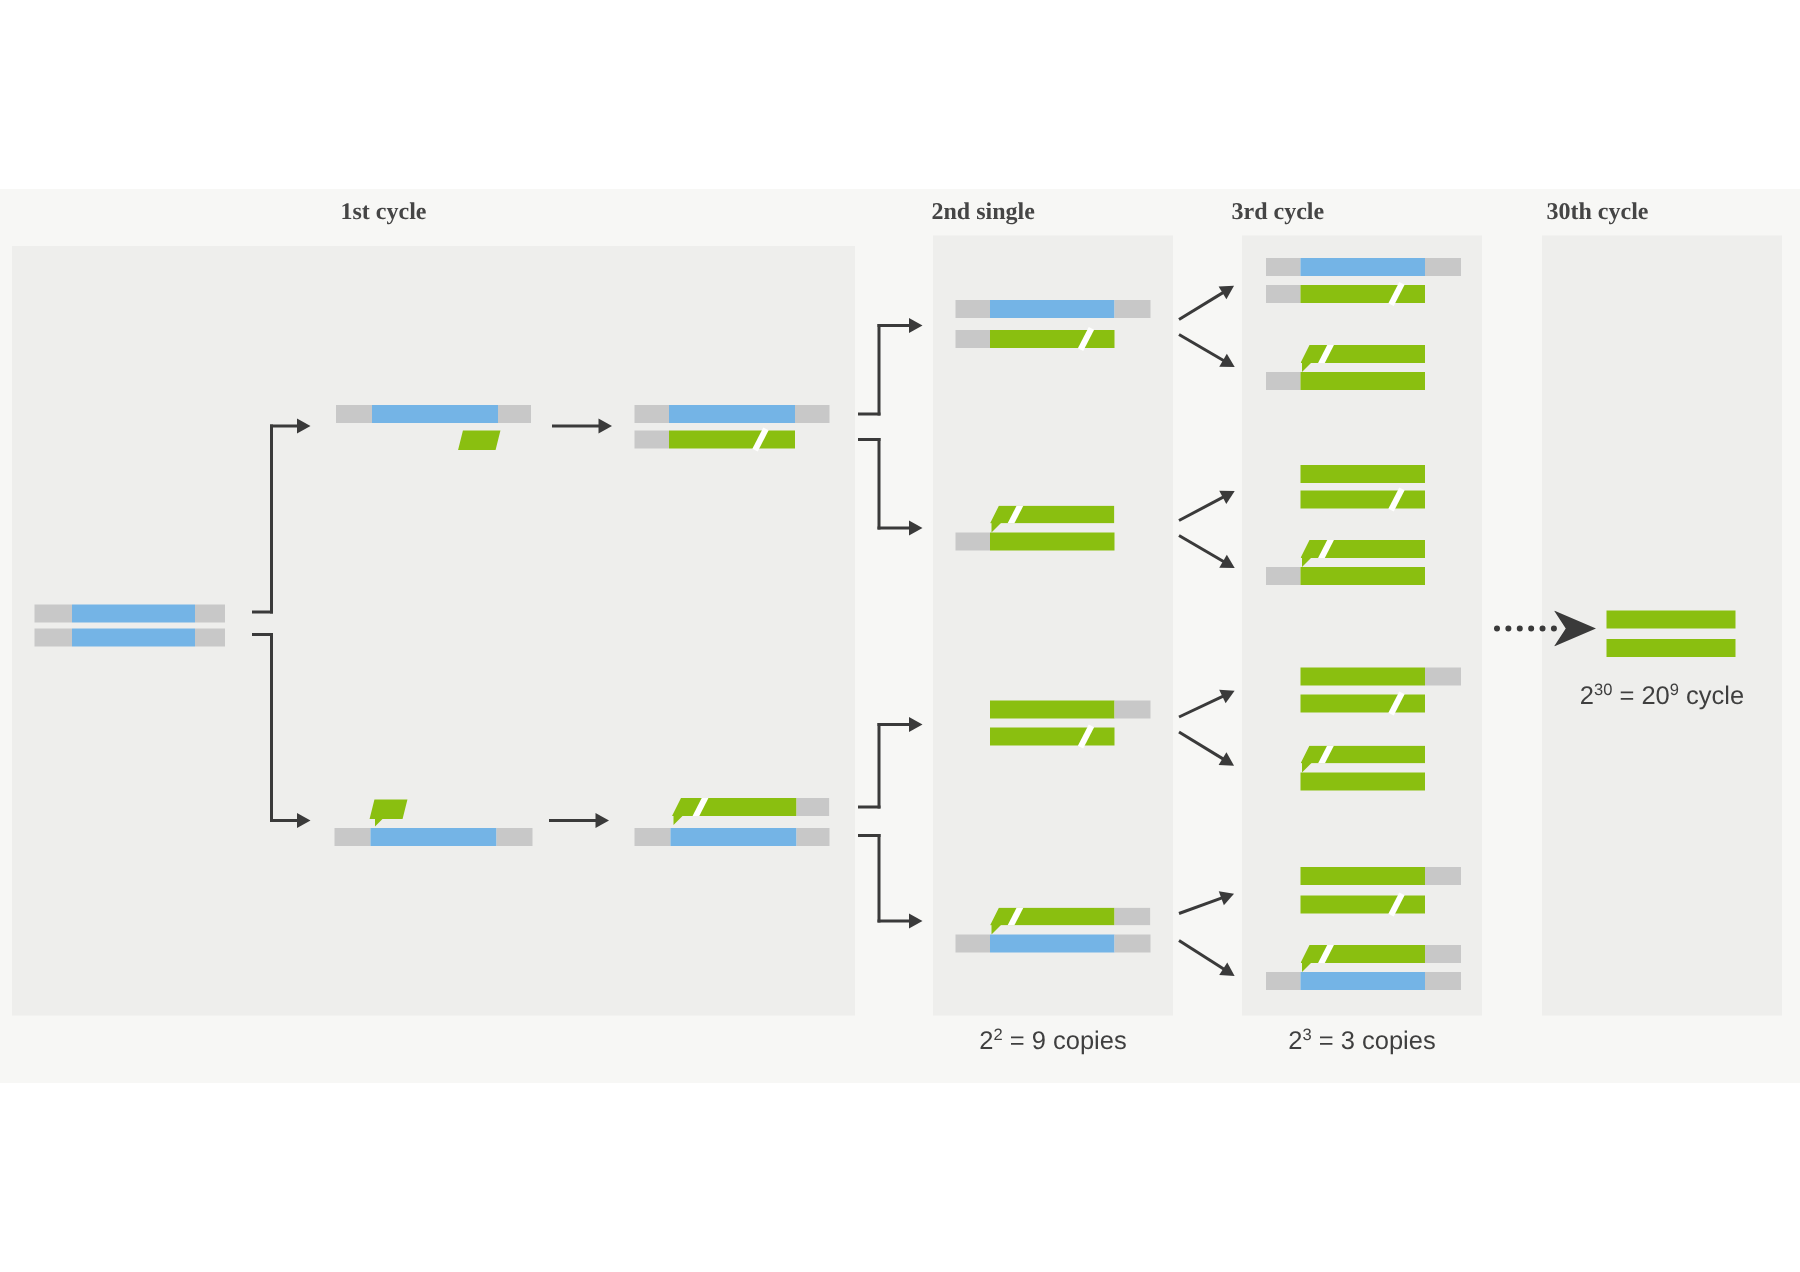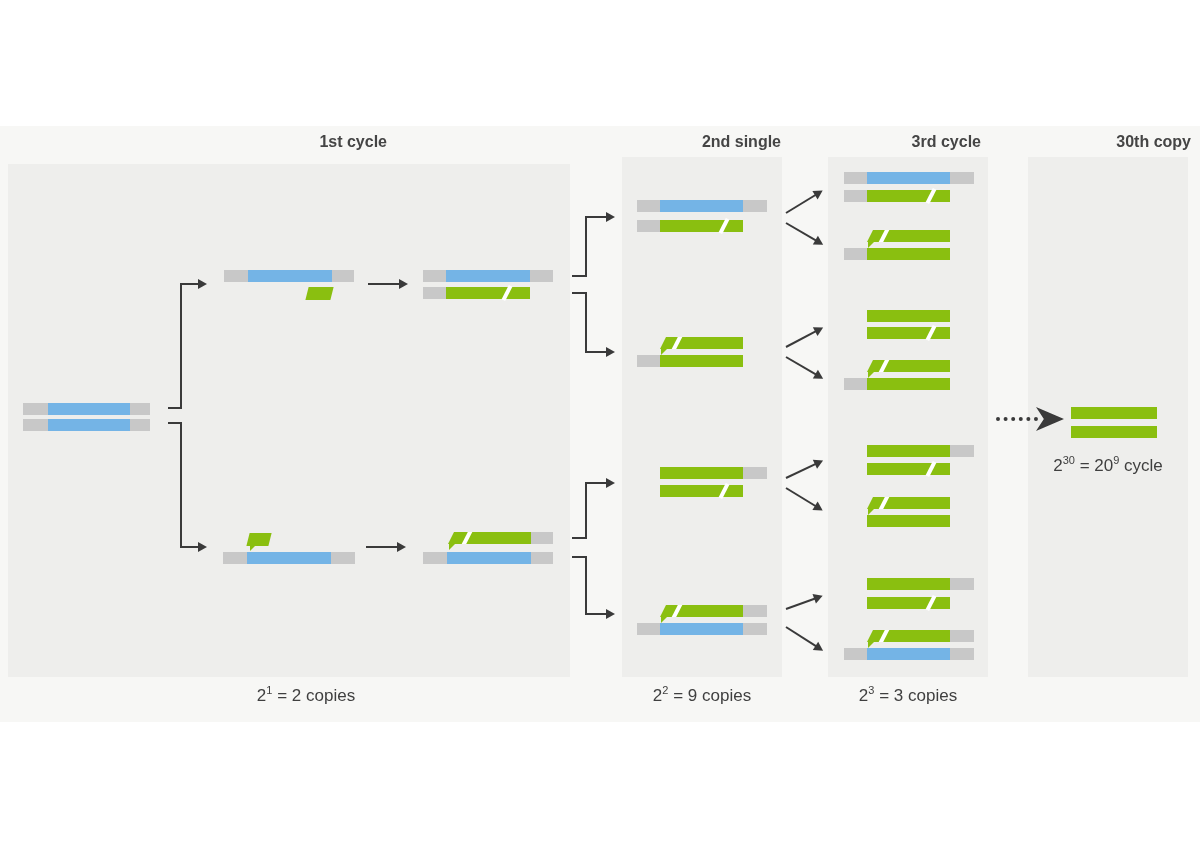--- a/index.html
+++ b/index.html
@@ -1,20 +1,20 @@
 <!DOCTYPE html>
 <html><head>
 <meta charset="utf-8">
 <style>
   html,body{margin:0;padding:0;background:#fff;}
   #cv{position:relative;width:1200px;height:848px;background:#ffffff;overflow:hidden;
       font-family:"Liberation Sans", sans-serif;}
   .band{position:absolute;left:0;top:126px;width:1200px;height:596px;background:#f7f7f5;}
-  .hdr{position:absolute;top:133px;width:160px;text-align:right;
-       font-size:16px;font-weight:700;color:#454545;}
+  .hdr{position:absolute;top:133px;width:160px;text-align:left;
+       font-size:16px;font-weight:700;color:#454545;font-family:Liberation Serif, serif;}
   .hdr1{left:227px;} .hdr2{left:621px;} .hdr3{left:821px;} .hdr4{left:1031px;}
   .tpl{position:absolute;left:11px;top:356px;width:150px;text-align:center;
        font-size:13px;font-weight:700;color:#4f4f4f;line-height:15px;}
   .chev{position:absolute;top:632px;height:31px;display:flex;align-items:center;}
   .seg1{left:21px;width:195px;background:linear-gradient(180deg,#8781bc,#6f68ab);
         clip-path:polygon(0 0,calc(100% - 15px) 0,100% 50%,calc(100% - 15px) 100%,0 100%);}
   .seg2{left:207px;width:196px;background:linear-gradient(180deg,#7a72b0,#655c9f);
         clip-path:polygon(0 0,calc(100% - 15px) 0,100% 50%,calc(100% - 15px) 100%,0 100%,15px 50%);}
   .seg3{left:394px;width:160px;background:linear-gradient(180deg,#665795,#544683);
         clip-path:polygon(0 0,100% 0,100% 100%,0 100%,15px 50%);}
@@ -25,21 +25,21 @@
 </style>
 </head>
 <body>
 
 <div id="cv">
   <div class="band"></div>
 
   <div class="hdr hdr1">1st cycle</div>
   <div class="hdr hdr2">2nd single</div>
   <div class="hdr hdr3">3rd cycle</div>
-  <div class="hdr hdr4">30th copy</div>
+  <div class="hdr hdr4">30th cycle</div>
 
   <div class="tpl">
     <span>Template DNA</span><br>
     <span>(single copy)</span>
   </div>
 
   <div class="chev seg1">
     <span class="chip">1</span>
     <span class="steplbl">Denaturation</span>
   </div>
@@ -260,17 +260,16 @@
       <div style="position: absolute; right: -8px; top: -4px; width: 0px; height: 0px; border-left: 9px solid rgb(58, 58, 58); border-top: 5px solid transparent; border-bottom: 5px solid transparent;"></div>
     </div>
     <div style="position: absolute; left: 786px; top: 608px; width: 31.2753px; height: 2px; background: rgb(58, 58, 58); transform-origin: 0px 1px; transform: rotate(-0.346539rad);">
       <div style="position: absolute; right: -8px; top: -4px; width: 0px; height: 0px; border-left: 9px solid rgb(58, 58, 58); border-top: 5px solid transparent; border-bottom: 5px solid transparent;"></div>
     </div>
     <div style="position: absolute; left: 786px; top: 626px; width: 35.72px; height: 2px; background: rgb(58, 58, 58); transform-origin: 0px 1px; transform: rotate(0.568525rad);">
       <div style="position: absolute; right: -8px; top: -4px; width: 0px; height: 0px; border-left: 9px solid rgb(58, 58, 58); border-top: 5px solid transparent; border-bottom: 5px solid transparent;"></div>
     </div>
     <div style="position: absolute; left: 996px; top: 417px; width: 42px; height: 0px; border-top: 4px dotted rgb(58, 58, 58);"></div>
     <div style="position: absolute; left: 1036px; top: 407px; width: 28px; height: 24px; background: rgb(58, 58, 58); clip-path: polygon(0px 0px, 100% 50%, 0px 100%, 28% 50%);"></div>
-    <div style="position: absolute; left: 156px; top: 684px; width: 300px; text-align: center; font-size: 17px; font-weight: 400; color: rgb(63, 63, 63);"><span>2</span><span style="font-size: 11px; vertical-align: super;">1</span><span> = 2 copies</span></div>
     <div style="position: absolute; left: 552px; top: 684px; width: 300px; text-align: center; font-size: 17px; font-weight: 400; color: rgb(63, 63, 63);"><span>2</span><span style="font-size: 11px; vertical-align: super;">2</span><span> = 9 copies</span></div>
     <div style="position: absolute; left: 758px; top: 684px; width: 300px; text-align: center; font-size: 17px; font-weight: 400; color: rgb(63, 63, 63);"><span>2</span><span style="font-size: 11px; vertical-align: super;">3</span><span> = 3 copies</span></div>
     <div style="position: absolute; left: 958px; top: 454px; width: 300px; text-align: center; font-size: 17px; font-weight: 400; color: rgb(63, 63, 63);"><span>2</span><span style="font-size: 11px; vertical-align: super;">30</span><span> = 20</span><span style="font-size: 11px; vertical-align: super;">9</span><span> cycle</span></div>
   </div>
 
 </body></html>

